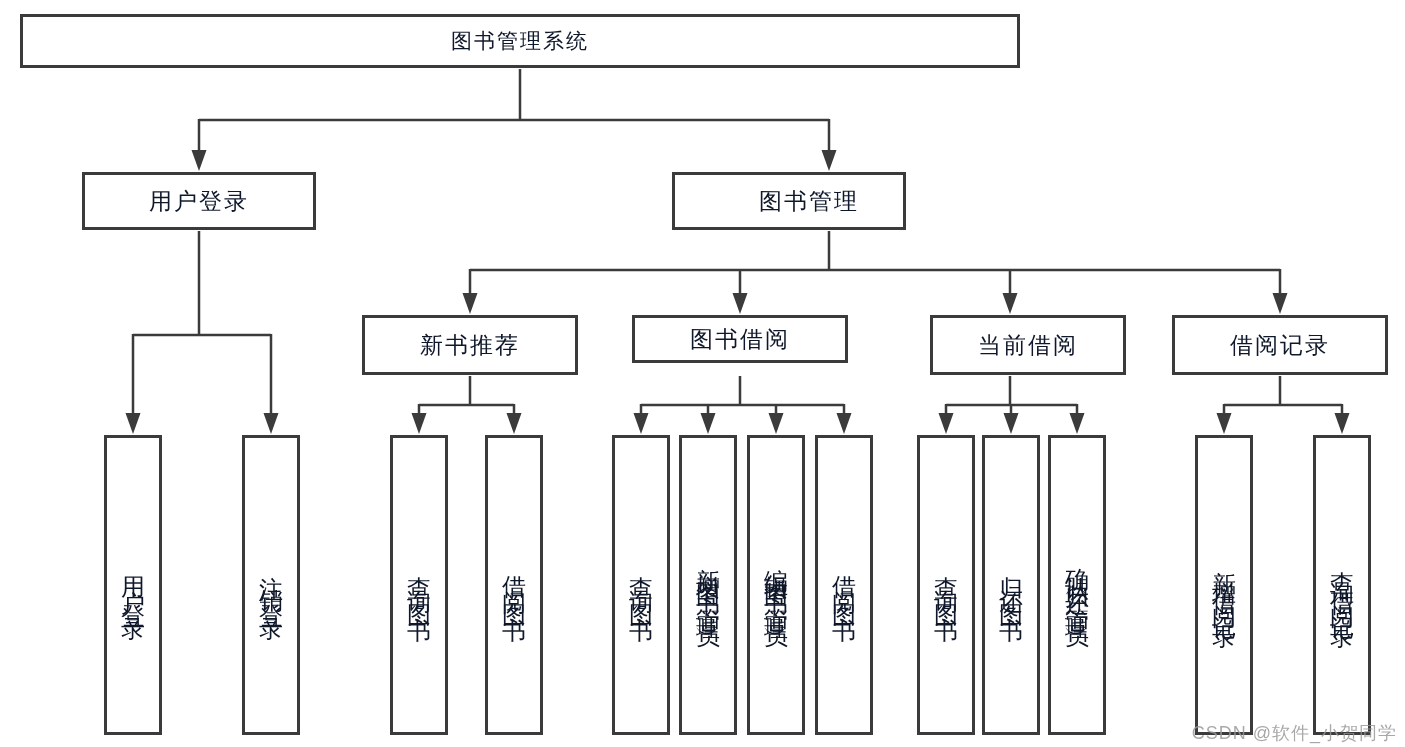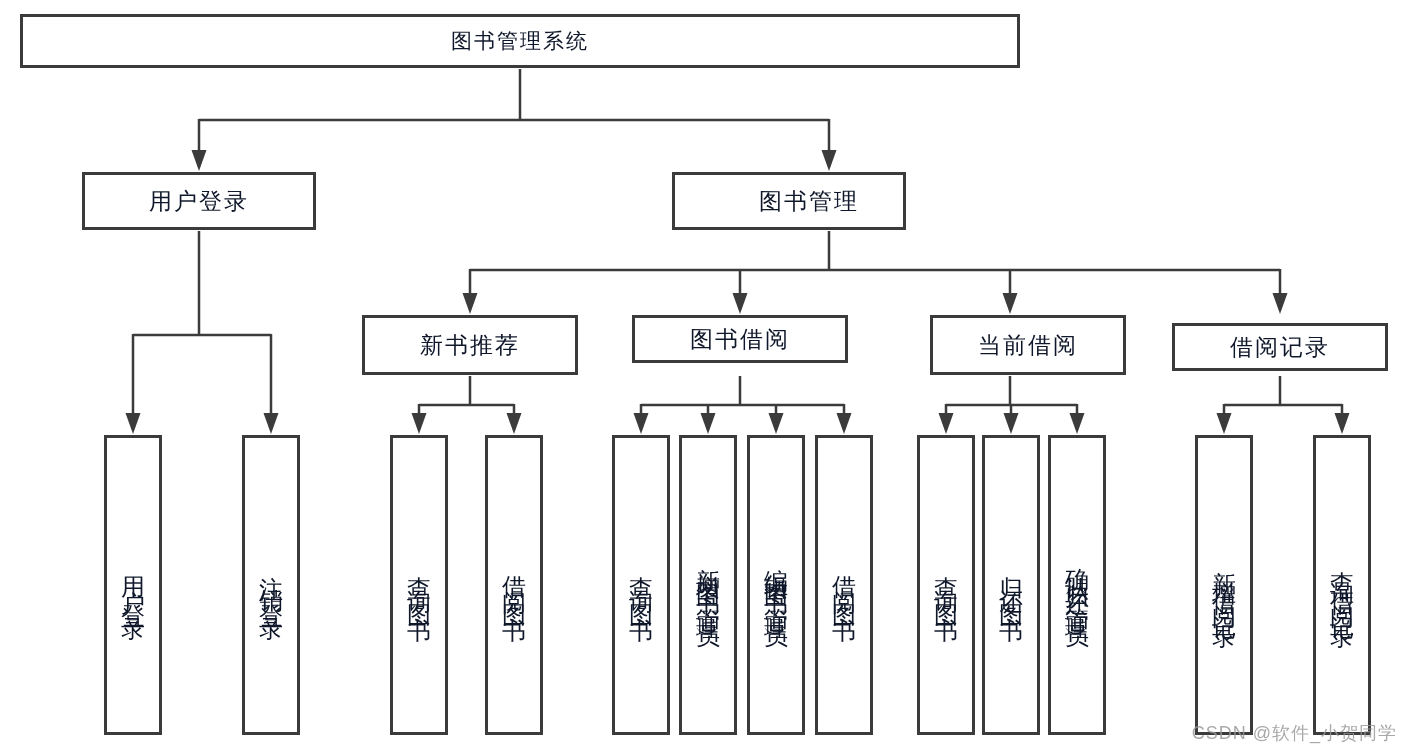--- a/index.html
+++ b/index.html
@@ -73,21 +73,21 @@
   </svg>
 
   <div class="node h root">图书管理系统</div>
 
   <div class="node h" style="left:82px;top:172px;width:234px;height:58px;">用户登录</div>
   <div class="node h" style="left:672px;top:172px;width:234px;height:58px;padding-left:40px;">图书管理</div>
 
   <div class="node h" style="left:362px;top:315px;width:216px;height:60px;">新书推荐</div>
   <div class="node h" style="left:632px;top:315px;width:216px;height:48px;">图书借阅</div>
   <div class="node h" style="left:902px;top:315px;width:196px;height:60px;margin-left:28px;">当前借阅</div>
-  <div class="node h" style="left:1172px;top:323px;width:216px;height:48px;">借阅记录</div>
+  <div class="node h" style="left:1172px;top:315px;width:216px;height:60px;">借阅记录</div>
 
   <div class="node v sp14" style="left:104px;">用户登录</div>
   <div class="node v sp14" style="left:242px;">注销登录</div>
 
   <div class="node v sp14" style="left:390px;">查询图书</div>
   <div class="node v sp14" style="left:485px;">借阅图书</div>
 
   <div class="node v sp14" style="left:612px;">查询图书</div>
   <div class="node v sp9" style="left:679px;">新增图书（管理员）</div>
   <div class="node v sp9" style="left:747px;">编辑图书（管理员）</div>

